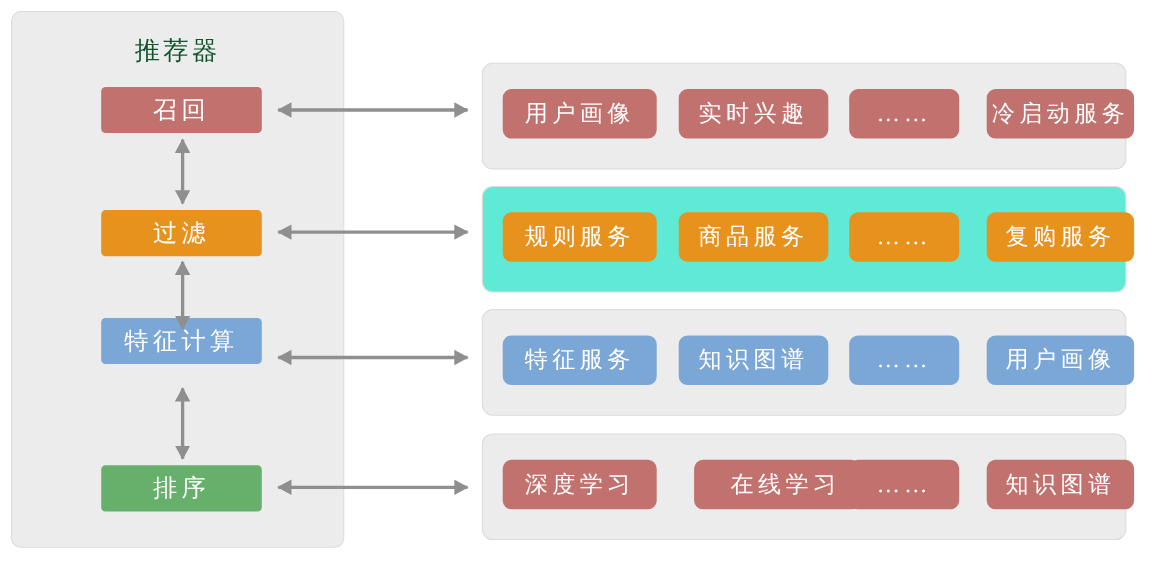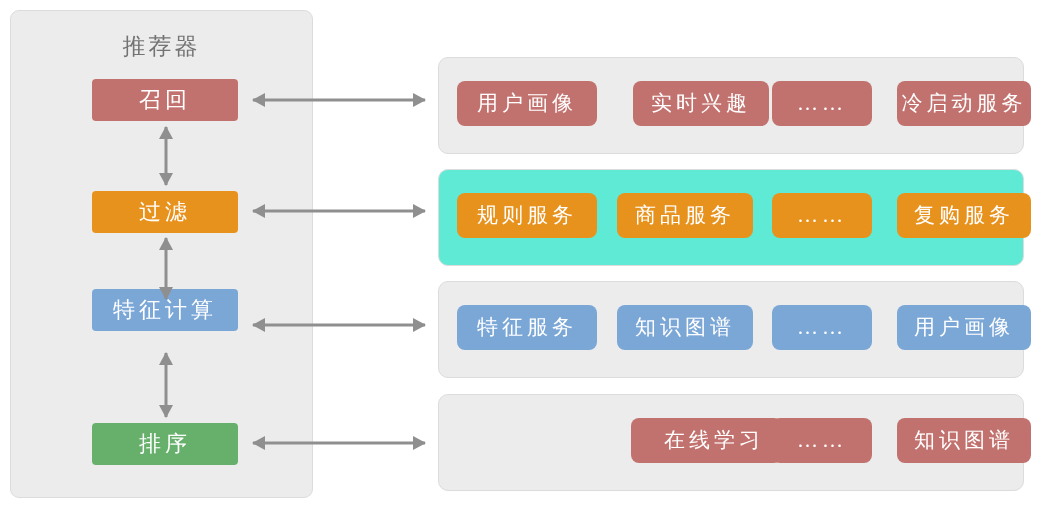--- a/index.html
+++ b/index.html
@@ -7,21 +7,21 @@
     position:relative;width:1064px;height:516px;background:#ffffff;overflow:hidden;
     font-family:"Liberation Serif","DejaVu Serif",serif;
   }
   .container{
     position:absolute;background:#ececec;border:1px solid #dcdcdc;box-sizing:border-box;
   }
   .left-panel{left:10px;top:10px;width:303px;height:488px;border-radius:9px;}
   .panel{left:438px;width:586px;height:97px;border-radius:10px;}
   .panel-title{
     position:absolute;left:0;width:100%;top:20px;text-align:center;
-    font-size:23px;letter-spacing:3px;color:#737373;
+    font-size:23px;letter-spacing:3px;color:#14532d;
   }
   .stage-box{
     position:absolute;left:81px;width:146px;height:42px;border-radius:4px;
     color:#ffffff;font-size:22px;letter-spacing:4px;text-align:center;line-height:42px;
   }
   .svc-box{
     position:absolute;top:23px;height:45px;border-radius:8px;
     color:#ffffff;font-size:21px;letter-spacing:4px;text-align:center;line-height:45px;
   }
   .arrow-layer{position:absolute;left:0;top:0;width:1064px;height:516px;pointer-events:none;}
@@ -34,40 +34,41 @@
   <div class="container left-panel" style="background: rgb(236, 236, 236); border-color: rgb(220, 220, 220);">
     <div class="panel-title">推荐器</div>
     <div class="stage-box" style="top: 180px; background: rgb(232, 146, 30);">过滤</div>
     <div class="stage-box" style="top: 68px; background: rgb(194, 114, 110);">召回</div>
     <div class="stage-box" style="top: 278px; background: rgb(123, 167, 215);">特征计算</div>
     <div class="stage-box" style="top: 412px; background: rgb(103, 176, 108);">排序</div>
   </div>
 
   <div class="container panel" style="top: 57px; background: rgb(236, 236, 236); border-color: rgb(220, 220, 220);">
     <div class="svc-box" style="left: 18px; width: 140px; background: rgb(194, 114, 110);">用户画像</div>
-    <div class="svc-box" style="left: 178px; width: 136px; background: rgb(194, 114, 110); margin-left: 16px;">实时兴趣</div>
+    <div class="svc-box" style="left: 178px; width: 136px; background: rgb(194, 114, 110);">实时兴趣</div>
     <div class="svc-box" style="left: 333px; width: 100px; background: rgb(194, 114, 110);">……</div>
     <div class="svc-box" style="left: 458px; width: 134px; background: rgb(194, 114, 110);">冷启动服务</div>
   </div>
 
   <div class="container panel" style="top: 169px; background: #5eead4; border-color: rgb(220, 220, 220);">
     <div class="svc-box" style="left: 18px; width: 140px; background: rgb(232, 146, 30);">规则服务</div>
     <div class="svc-box" style="left: 178px; width: 136px; background: rgb(232, 146, 30);">商品服务</div>
     <div class="svc-box" style="left: 333px; width: 100px; background: rgb(232, 146, 30);">……</div>
     <div class="svc-box" style="left: 458px; width: 134px; background: rgb(232, 146, 30);">复购服务</div>
   </div>
 
   <div class="container panel" style="top: 281px; background: rgb(236, 236, 236); border-color: rgb(220, 220, 220);">
     <div class="svc-box" style="left: 18px; width: 140px; background: rgb(123, 167, 215);">特征服务</div>
     <div class="svc-box" style="left: 178px; width: 136px; background: rgb(123, 167, 215);">知识图谱</div>
     <div class="svc-box" style="left: 333px; width: 100px; background: rgb(123, 167, 215);">……</div>
     <div class="svc-box" style="left: 458px; width: 134px; background: rgb(123, 167, 215);">用户画像</div>
   </div>
 
   <div class="container panel" style="top: 394px; background: rgb(236, 236, 236); border-color: rgb(220, 220, 220);">
+    <div class="svc-box" style="left: 18px; width: 140px; background: rgb(194, 114, 110);">深度学习</div>
     <div class="svc-box" style="left: 192px; width: 136px; background: rgb(194, 114, 110); padding-left: 15px;">在线学习</div>
     <div class="svc-box" style="left: 333px; width: 100px; background: rgb(194, 114, 110);">……</div>
     <div class="svc-box" style="left: 458px; width: 134px; background: rgb(194, 114, 110);">知识图谱</div>
   </div>
 
   <svg class="arrow-layer" width="1064" height="516" viewBox="0 0 1064 516" xmlns="http://www.w3.org/2000/svg">
     <defs>
       <marker id="ah" markerWidth="16" markerHeight="16" refX="12" refY="7" orient="auto-start-reverse" markerUnits="userSpaceOnUse">
         <path d="M0,0 L13,7 L0,14 Z" fill="#8F8F8F"></path>
       </marker>

